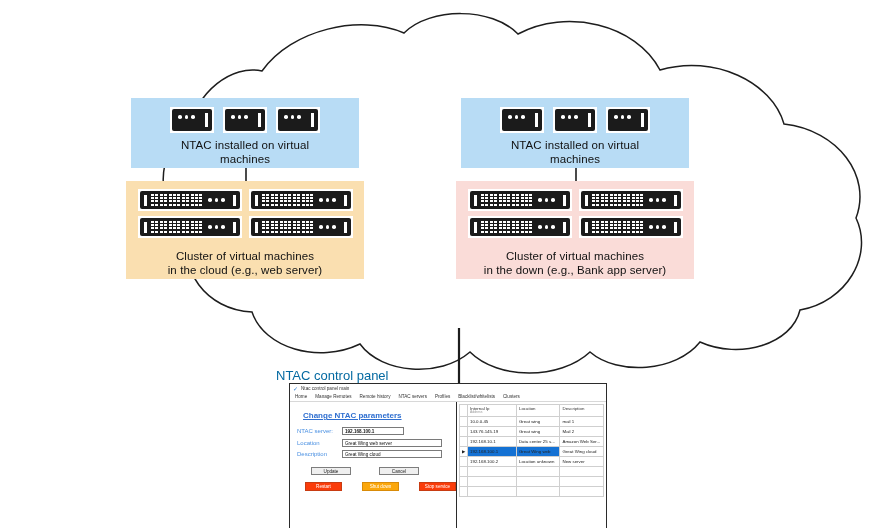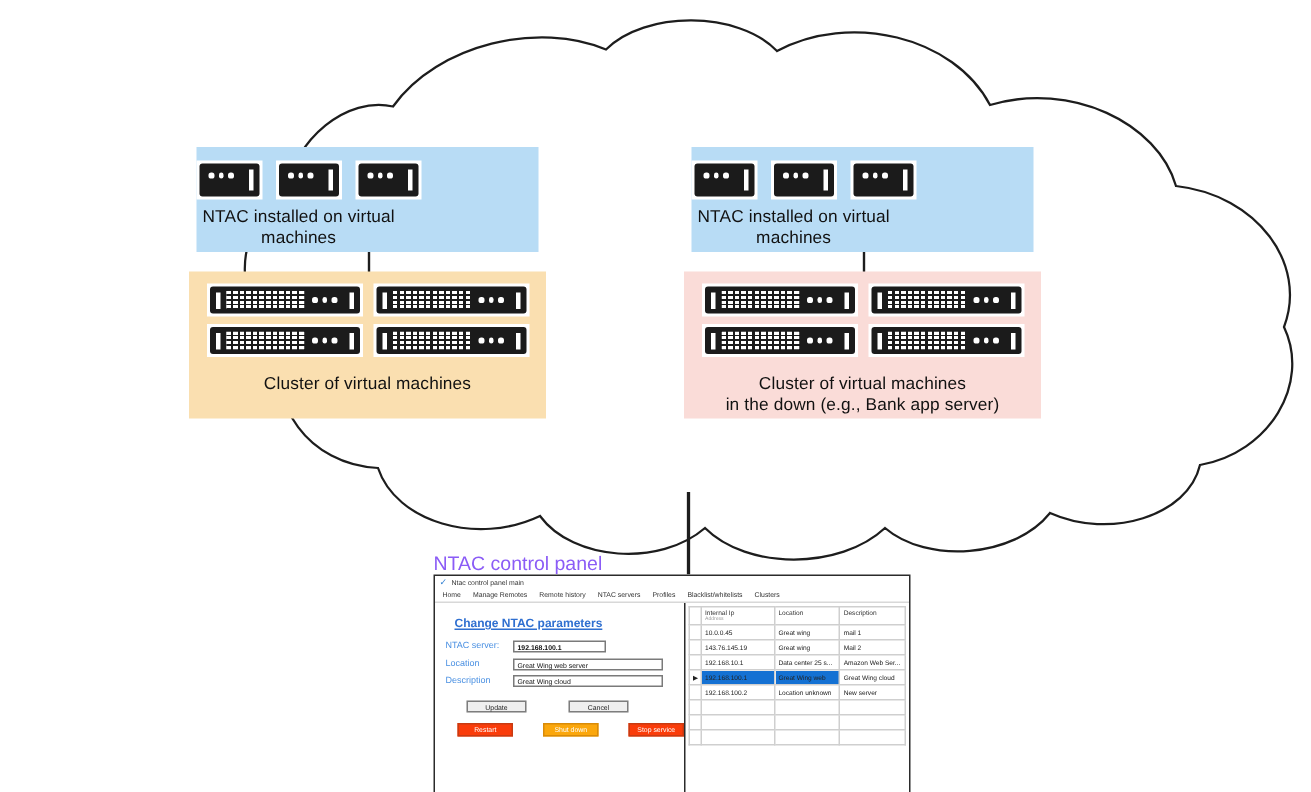--- a/index.html
+++ b/index.html
@@ -4,21 +4,21 @@
 <style>
   html,body{margin:0;padding:0;}
   body{
     width:874px;height:528px;background:#ffffff;position:relative;
     font-family:"Liberation Sans",sans-serif;overflow:hidden;
   }
   #cloud-svg{position:absolute;left:0;top:0;width:874px;height:528px;}
 
   
   .group{position:absolute;box-sizing:border-box;}
-  .grp-top{display:flex;flex-direction:column;align-items:flex-start;}
+  .grp-top{display:flex;flex-direction:column;align-items:center;}
   .icon-row{display:flex;justify-content:center;gap:9px;margin-top:9px;}
   .grp-caption{
     text-align:center;font-size:11.5px;color:#111;line-height:14px;
     padding:5px 4px 7px;letter-spacing:.1px;
   }
 
   
   .vm-ico{width:44px;height:26px;background:#ffffff;padding:2px;box-sizing:border-box;}
   .vm-ico .body{
     width:100%;height:100%;background:#1b1b1b;border-radius:2px;
@@ -42,21 +42,21 @@
       repeating-linear-gradient(to bottom,#fff 0 2px,#1b1b1b 2px 3.2px);
     background-blend-mode:darken;
   }
   .rack .rdots{display:flex;gap:3px;margin-left:auto;}
   .rack .rdots i{width:3.5px;height:3.5px;background:#fff;border-radius:50%;display:block;}
   .rack .rbar{width:3px;height:11px;background:#fff;flex:none;margin-left:4px;}
   .rack-grid{display:flex;flex-wrap:wrap;gap:5px 7px;justify-content:center;margin-top:8px;}
 
   
   #panel-label{
-    position:absolute;left:289px;top:368px;font-size:13px;color:#8b5cf6;
+    position:absolute;left:276px;top:368px;font-size:13px;color:#0369a1;
   }
   #panel{
     position:absolute;left:289px;top:383px;width:318px;height:154px;
     background:#fff;border:1.6px solid #2b2b2b;box-sizing:border-box;
     font-size:4.6px;color:#222;overflow:hidden;
   }
   .titlebar{display:flex;align-items:center;gap:3px;height:9px;padding:1px 3px;box-sizing:border-box;}
   .tb-ico{color:#2f7fd1;font-size:6px;line-height:6px;}
   .tb-text{font-size:4.6px;color:#333;}
   .menubar{display:flex;gap:8px;padding:1px 5px 2px;border-bottom:.6px solid #d8d8d8;}
@@ -213,20 +213,21 @@
             <i></i>
             <i></i>
             <i></i>
           </span>
           <span class="rbar"></span>
         </div>
     </div>
   </div>
   <div class="grp-caption" style="margin-top:6px;">
     <div>Cluster of virtual machines</div>
+    <div>in the cloud (e.g., web server)</div>
   </div>
 </div>
 
 <div class="group grp-top" style="left:461px;top:98px;width:228px;height:70px;background:#b8dcf5;">
   <div class="icon-row">
     <div class="vm-ico">
       <div class="body">
           <span class="dots">
             <i></i>
             <i></i>

